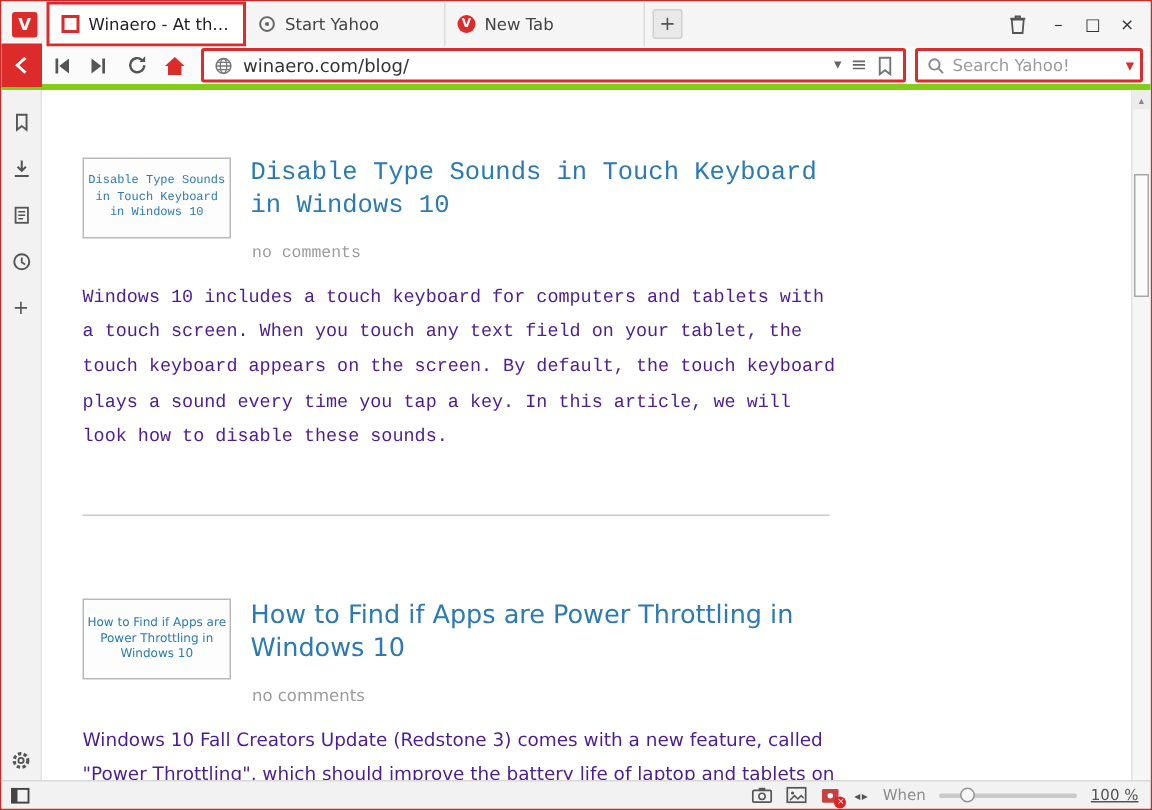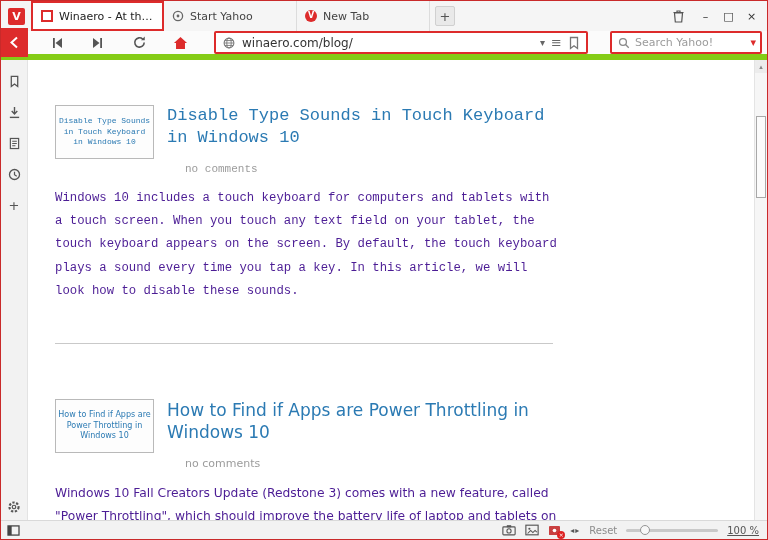--- a/index.html
+++ b/index.html
@@ -17,21 +17,21 @@
   .fav { flex:0 0 12px; width:12px; height:12px; display:grid; place-items:center; }
   .fav-winaero { border:2px solid #dd2b2b; background:#fff; }
   .fav-vivaldi { border-radius:50%; background:#dd2b2b; color:#fff; font-size:8px; font-weight:bold; line-height:1; }
   .newtab-btn { width:20px; height:20px; margin-left:5px; align-self:center; background:#e9e9e9; border:1px solid #d0d0d0; color:#555; font-size:13px; display:grid; place-items:center; border-radius:2px; cursor:pointer; }
   .titlebar-right { margin-left:auto; display:flex; align-items:center; gap:4px; }
   .trash-btn { width:24px; height:22px; display:grid; place-items:center; cursor:pointer; }
   .win-controls { display:flex; }
   .win-btn { width:23px; height:22px; display:grid; place-items:center; font-size:11px; color:#333; cursor:pointer; }
 
   
-  .navbar { height:29px; flex:0 0 29px; background:#fbfbfb; border-bottom:6px solid #84cc16; display:flex; align-items:center; padding:0 5px 0 0; gap:17px; }
+  .navbar { height:29px; flex:0 0 29px; background:#fbfbfb; border-bottom:4px solid #84cc16; display:flex; align-items:center; padding:0 5px 0 0; gap:1px; }
   .back-btn { width:27px; height:29px; background:#dd2b2b; display:grid; place-items:center; cursor:pointer; }
   .nav-btn { width:24px; height:24px; display:grid; place-items:center; cursor:pointer; }
   .urlbar { flex:1; height:23px; margin:0 5px; background:#fff; border:2px solid #dd2b2b; border-radius:2px; display:flex; align-items:center; gap:6px; padding:0 6px; }
   .urlbar input { flex:1; border:none; outline:none; font-size:12px; color:#333; font-family:inherit; background:transparent; min-width:0; }
   .glyph { color:#666; line-height:1; }
   .searchbar { width:152px; height:23px; background:#fff; border:2px solid #dd2b2b; border-radius:2px; display:flex; align-items:center; gap:5px; padding:0 4px 0 6px;justify-content:flex-end; }
   .searchbar input { flex:1; min-width:0; border:none; outline:none; font-size:11px; color:#444; font-family:inherit; background:transparent; }
   .searchbar input::placeholder { color:#9b9b9b; }
   .search-caret { color:#dd2b2b; font-size:11px; cursor:pointer; }
 
@@ -42,21 +42,21 @@
   .side-gear { margin-top:auto; }
 
   .content { flex:1; position:relative; background:#fff; overflow:hidden; }
   .page-inner { padding:0 55px 0 27px; }
   .post-row { display:flex; gap:13px; }
   .post1 { padding-top:45px;font-family:Liberation Mono, monospace; }
   .post2 { padding-top:55px; }
   .thumb { flex:0 0 99px; width:99px; height:54px; border:1px solid #b9b9b9; background:#fdfdfd; display:flex; align-items:center; justify-content:center; padding:2px; cursor:pointer; }
   .thumb span { font-size:8px; line-height:1.3; color:#2b7ab3; text-align:center; }
   .post-title { font-size:17px; font-weight:400; color:#2b7ab3; line-height:1.3; max-width:395px; cursor:pointer; }
-  .post-comments { font-size:11px; color:#9c9c9c; margin-top:14px; margin-left:18px; }
+  .post-comments { font-size:11px; color:#9c9c9c; margin-top:14px; margin-left:1px; }
   .excerpt { margin-top:12px; font-size:12.3px; line-height:1.88; color:#4c1d95; max-width:505px; }
   .post-divider { border:none; border-top:1px solid #c9c9c9; width:498px; margin:40px 0 0 0; }
 
   
   .scrollbar { position:absolute; top:0; right:0; bottom:0; width:13px; background:#f6f6f6; border-left:1px solid #e4e4e4; }
   .scroll-up { height:13px; background:#ececec; display:grid; place-items:center; font-size:7px; color:#888; cursor:pointer; }
   .scroll-thumb { position:absolute; left:1px; right:1px; top:56px; height:82px; background:#fbfbfb; border:1px solid #a8a8a8; cursor:pointer; }
 
   
   .statusbar { height:19px; flex:0 0 19px; background:#f2f2f2; border-top:1px solid #d9d9d9; display:flex; align-items:center; padding:0 8px 0 6px; }
@@ -263,21 +263,21 @@
           </svg>
       </div>
       <div class="sb-icon">
         <svg width="13" height="11" viewBox="0 0 14 12">
             <rect x="1" y="1" width="12" height="10" rx="1" fill="#c94040"></rect>
             <circle cx="7" cy="6" r="2" fill="#fff"></circle>
           </svg>
         <span class="badge-x">×</span>
       </div>
       <div class="tile-arrows">◂▸</div>
-      <span class="reset-label">Reset</span>
+      <span class="reset-label">When</span>
       <div class="zoom-track">
         <div class="zoom-thumb"></div>
       </div>
       <span class="zoom-value">100 %</span>
     </div>
   </div>
 
 </div>
 
 </body></html>

